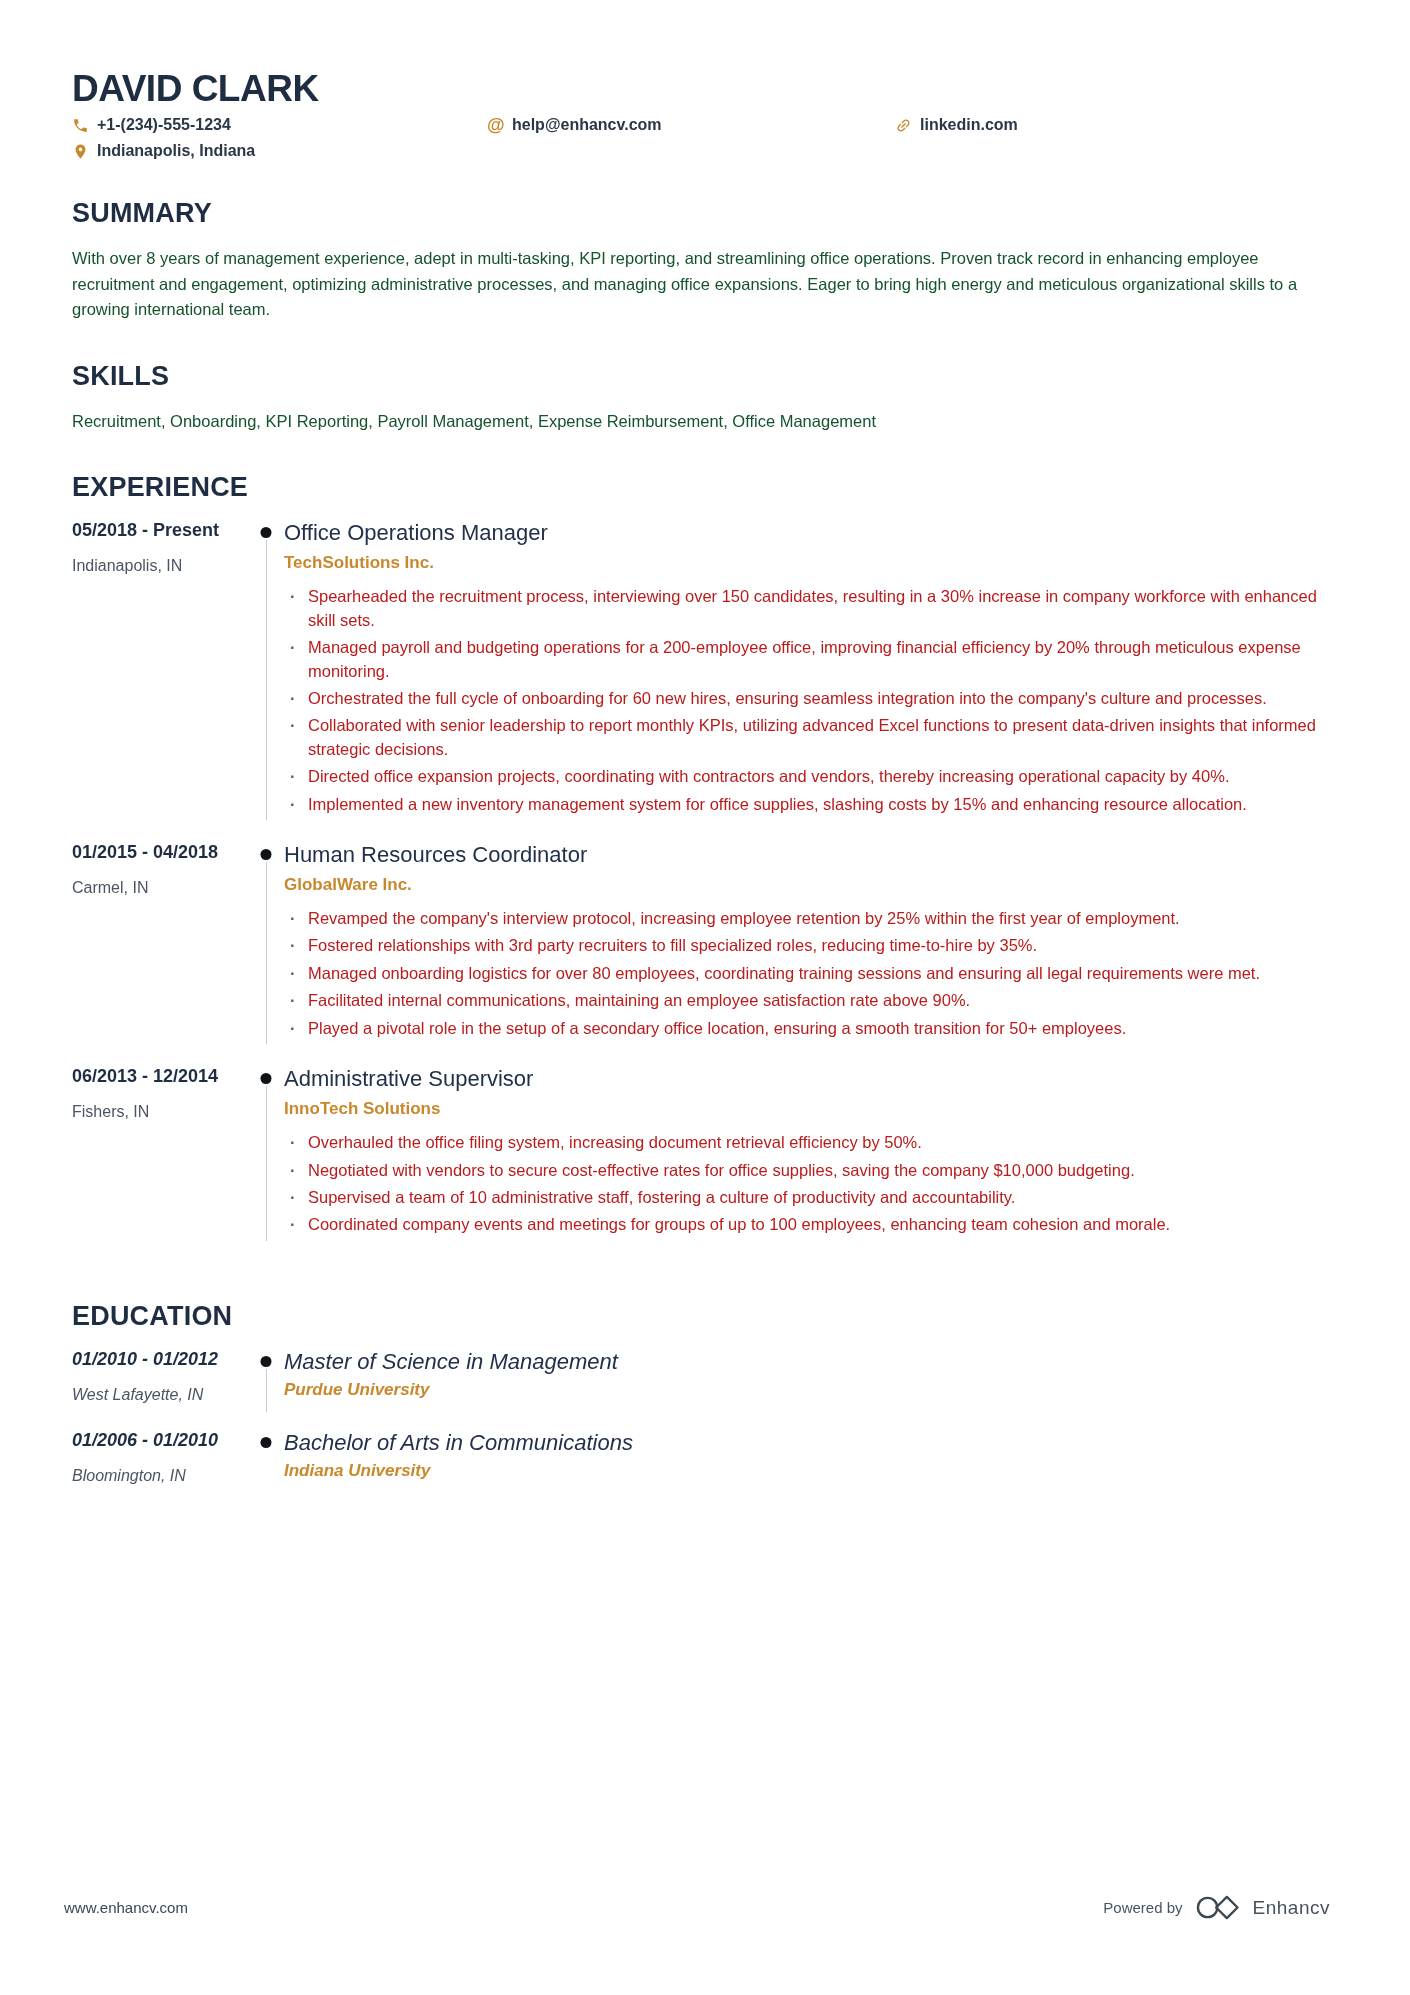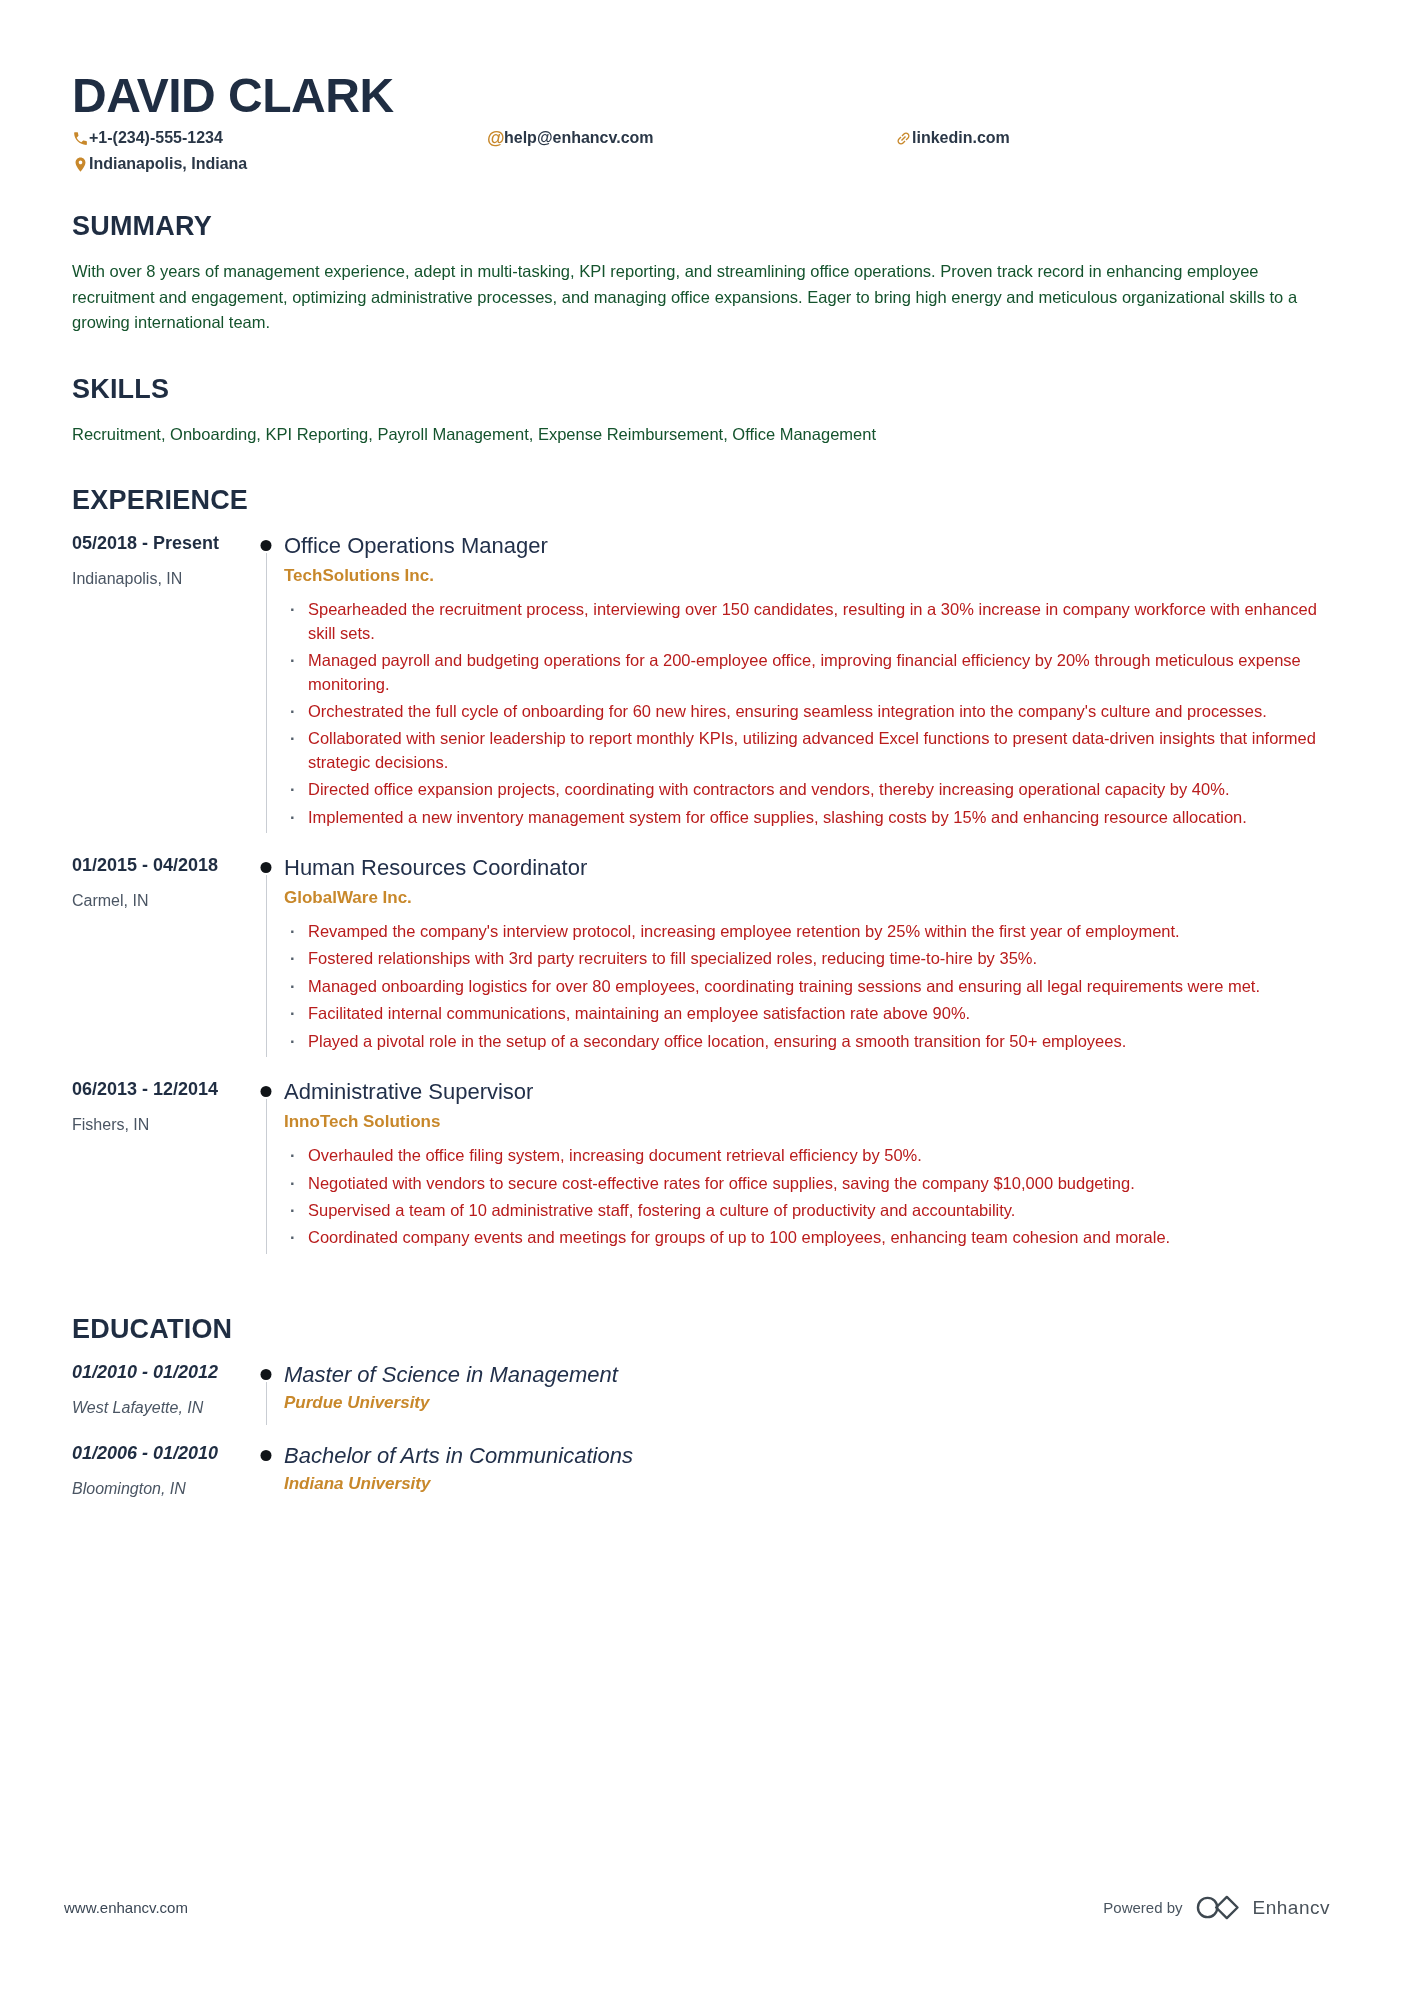--- a/index.html
+++ b/index.html
@@ -8,30 +8,30 @@
     width: 1410px; height: 1995px;
     position: relative;
     overflow: hidden;
     font-family: "Liberation Sans", sans-serif;
     color: #3C4A5D;
   }
   .page { padding: 68px 73px 0 72px; }
 
   
   .name {
-    font-size: 48px; font-weight: 700; color: #1F2D42;
+    font-size: 37px; font-weight: 700; color: #1F2D42;
     letter-spacing: -0.5px; margin-bottom: 6px;
   }
   .headline {
     font-size: 23px; font-weight: 700; color: #C8882B;
     margin-bottom: 12px;
   }
   .contact-row { display: flex; align-items: center; margin-bottom: 8px; }
   .contact-item {
-    display: flex; align-items: center; 
+    display: flex; align-items: center; gap: 8px;
     font-size: 16px; font-weight: 700; color: #2A3747;
   }
   .contact-item.c1 { width: 415px; }
   .contact-item.c2 { width: 408px; }
   .cicon { width: 17px; height: 17px; flex: 0 0 auto; display: inline-flex; }
   .cicon svg { width: 17px; height: 17px; }
   .at-glyph { color: #C8882B; font-size: 18px; font-weight: 700; line-height: 17px; }
 
   
   h2.section-heading {

